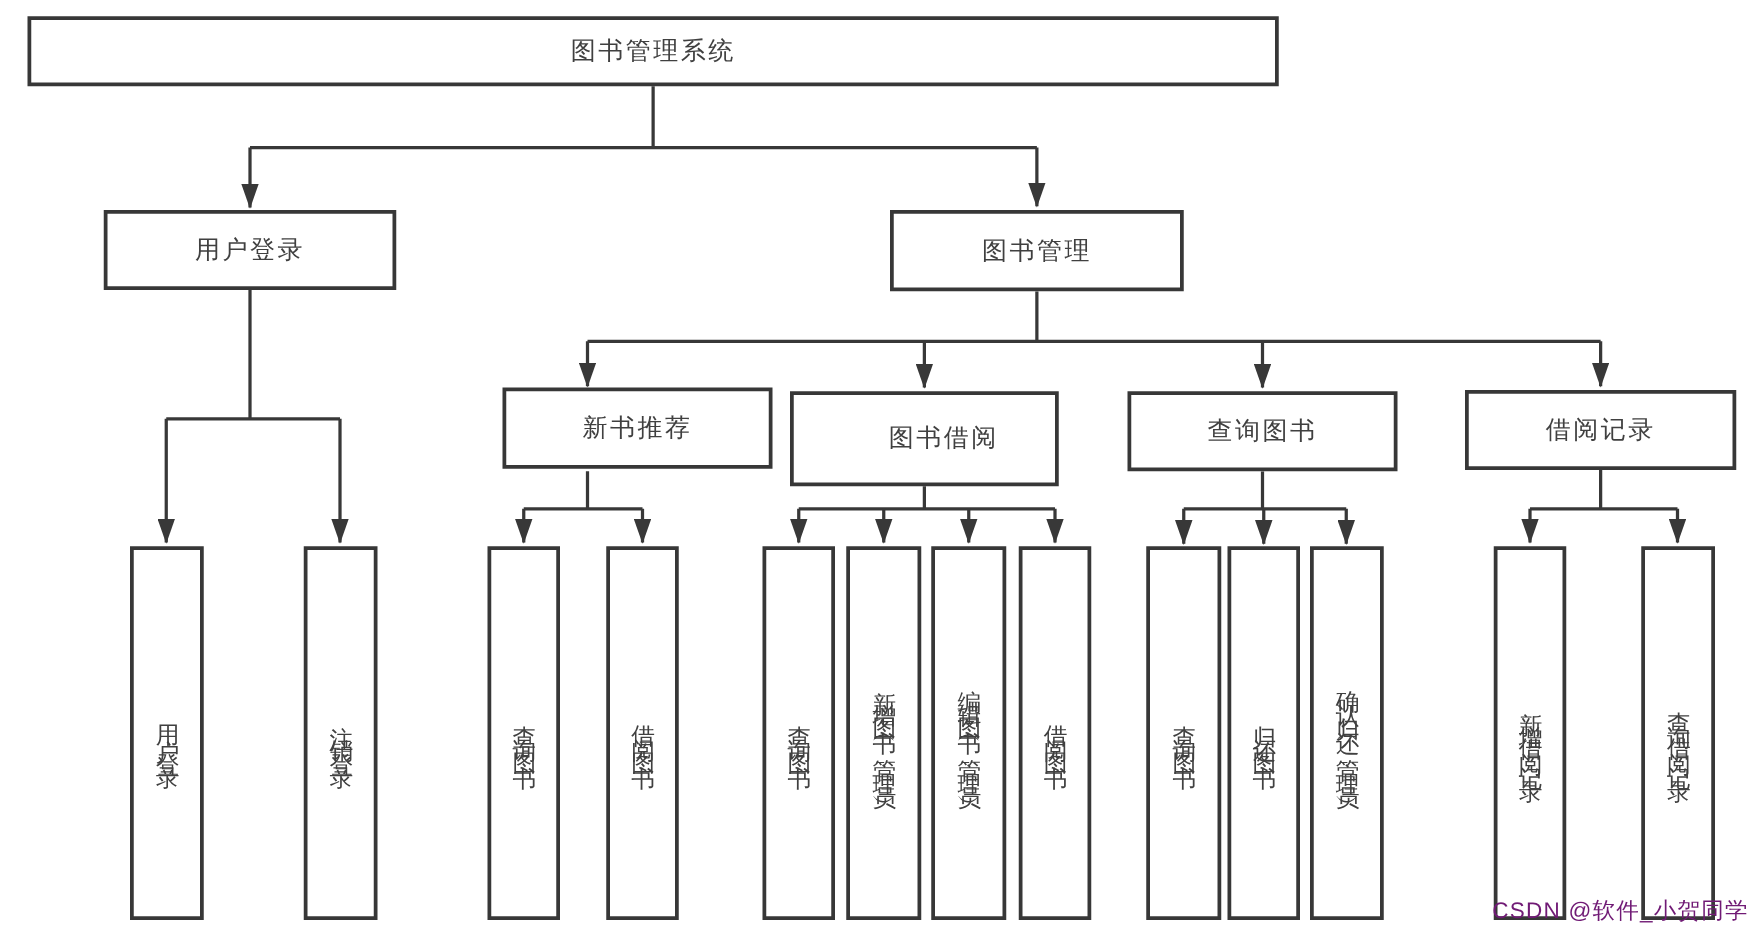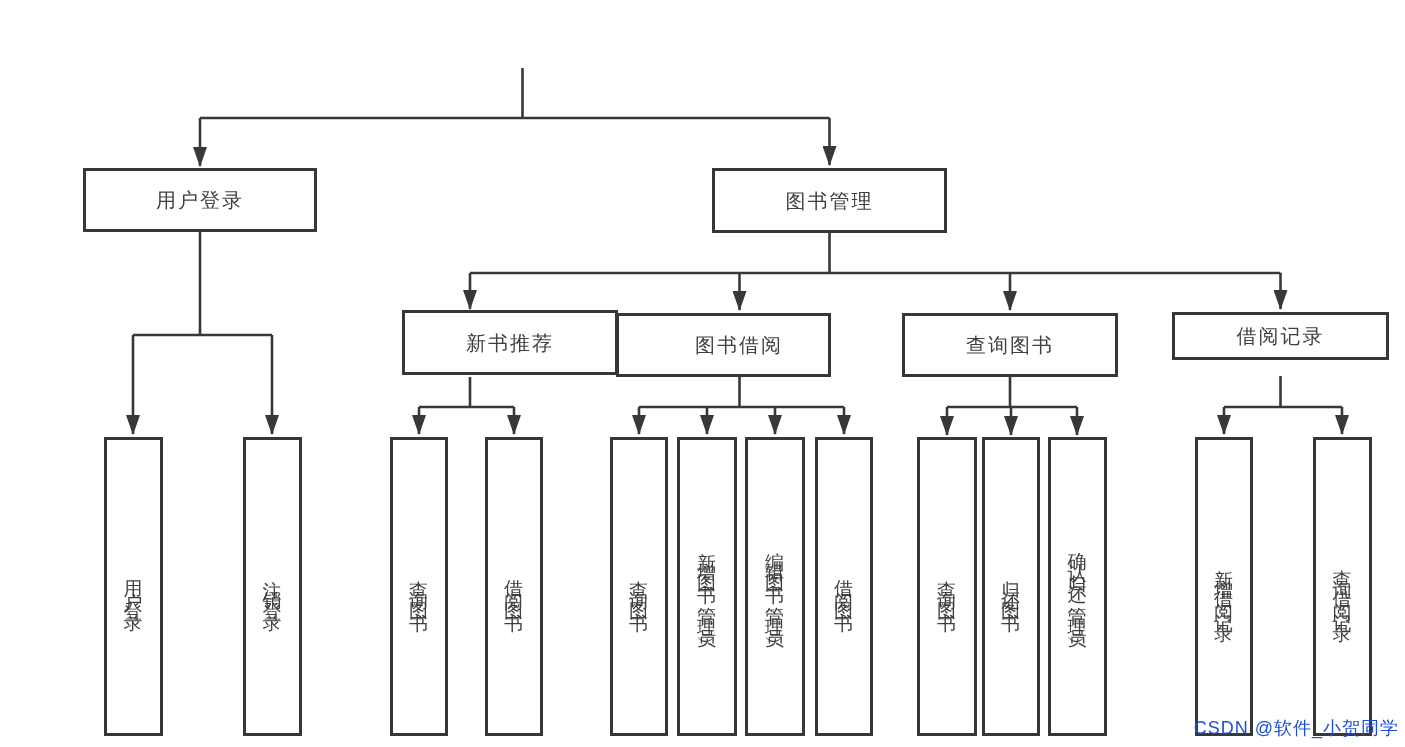--- a/index.html
+++ b/index.html
@@ -46,21 +46,21 @@
     letter-spacing: 11px;
     line-height: 1;
     white-space: nowrap;
   }
   #watermark {
     position: absolute;
     top: 716px;
     right: 6px;
     font-size: 18px;
     letter-spacing: 1px;
-    color: #1d4ed8;
+    color: #701a75;
     z-index: 2;
     white-space: nowrap;
   }
 </style>
 </head>
 <body>
 
 <div id="canvas">
 
   <svg id="connectors" viewBox="0 0 1405 747" xmlns="http://www.w3.org/2000/svg">
@@ -106,38 +106,41 @@
       <path d="M1011,407 V435" marker-end="url(#arrow)"></path>
       <path d="M1077,407 V435" marker-end="url(#arrow)"></path>
 
       <path d="M1280.5,376 V407"></path>
       <path d="M1224,407 H1342"></path>
       <path d="M1224,407 V434" marker-end="url(#arrow)"></path>
       <path d="M1342,407 V434" marker-end="url(#arrow)"></path>
     </g>
   </svg>
 
+  <div class="node" style="left:22px; top:13px; width:1001px; height:56px;">
+    <span class="h-label">图书管理系统</span>
+  </div>
 
   <div class="node" style="left:83px; top:168px; width:234px; height:64px;">
     <span class="h-label">用户登录</span>
   </div>
   <div class="node" style="left:712px; top:168px; width:235px; height:65px;text-align:center;">
     <span class="h-label">图书管理</span>
   </div>
 
   <div class="node" style="left:362px; top:310px; width:216px; height:65px;margin-left:40px;">
     <span class="h-label">新书推荐</span>
   </div>
-  <div class="node" style="left:616px; top:313px; width:215px; height:64px;padding-left:31px;">
+  <div class="node" style="left:632px; top:313px; width:215px; height:76px;padding-left:31px;">
     <span class="h-label">图书借阅</span>
   </div>
   <div class="node" style="left:902px; top:313px; width:216px; height:64px;">
     <span class="h-label">查询图书</span>
   </div>
-  <div class="node" style="left:1172px; top:312px; width:217px; height:48px;">
+  <div class="node" style="left:1172px; top:312px; width:217px; height:64px;">
     <span class="h-label">借阅记录</span>
   </div>
 
   <div class="node leaf" style="left:104px; width:59px;">
     <span class="v-label">用户登录</span>
   </div>
   <div class="node leaf" style="left:243px; width:59px;">
     <span class="v-label">注销登录</span>
   </div>
 

